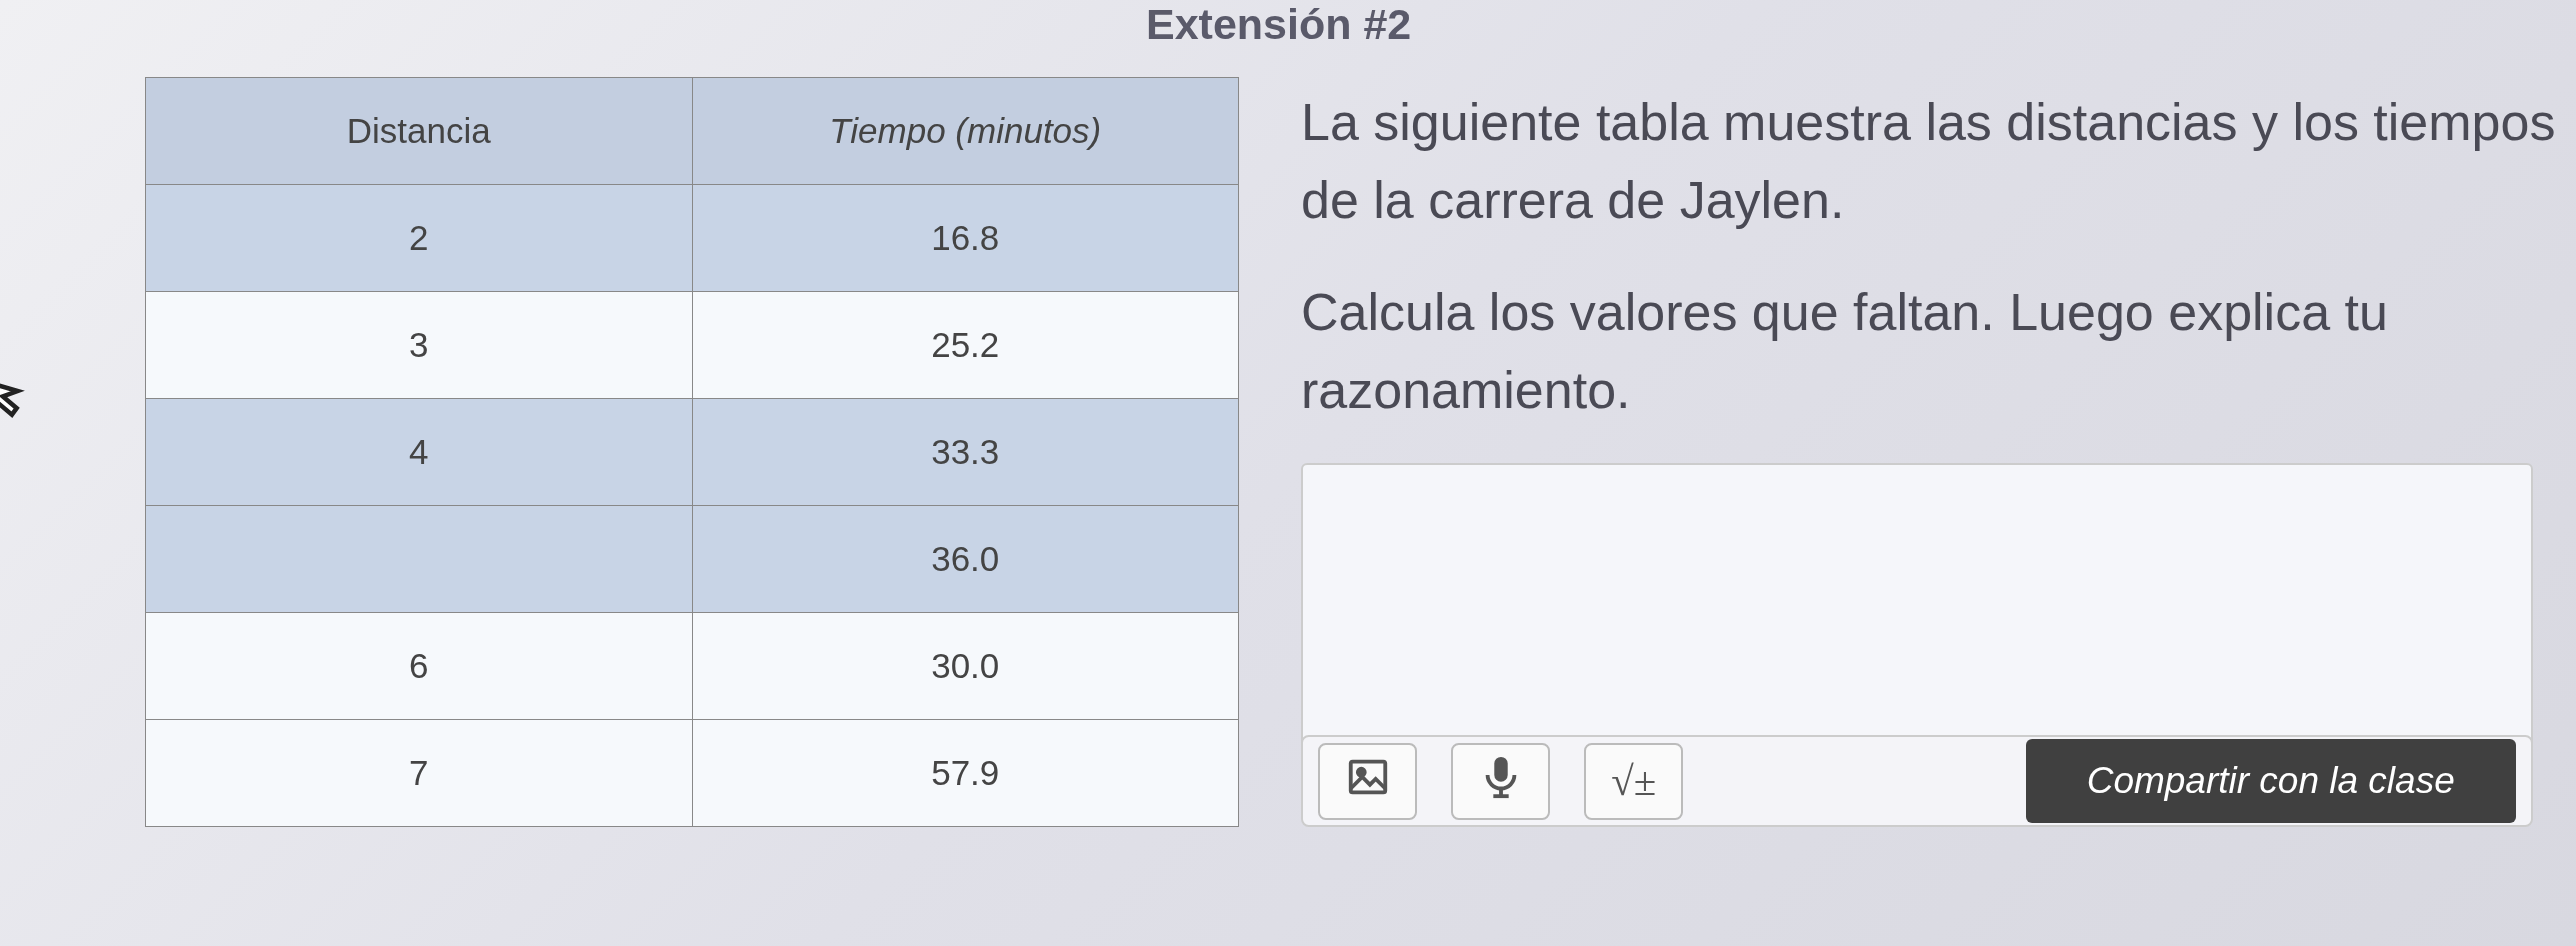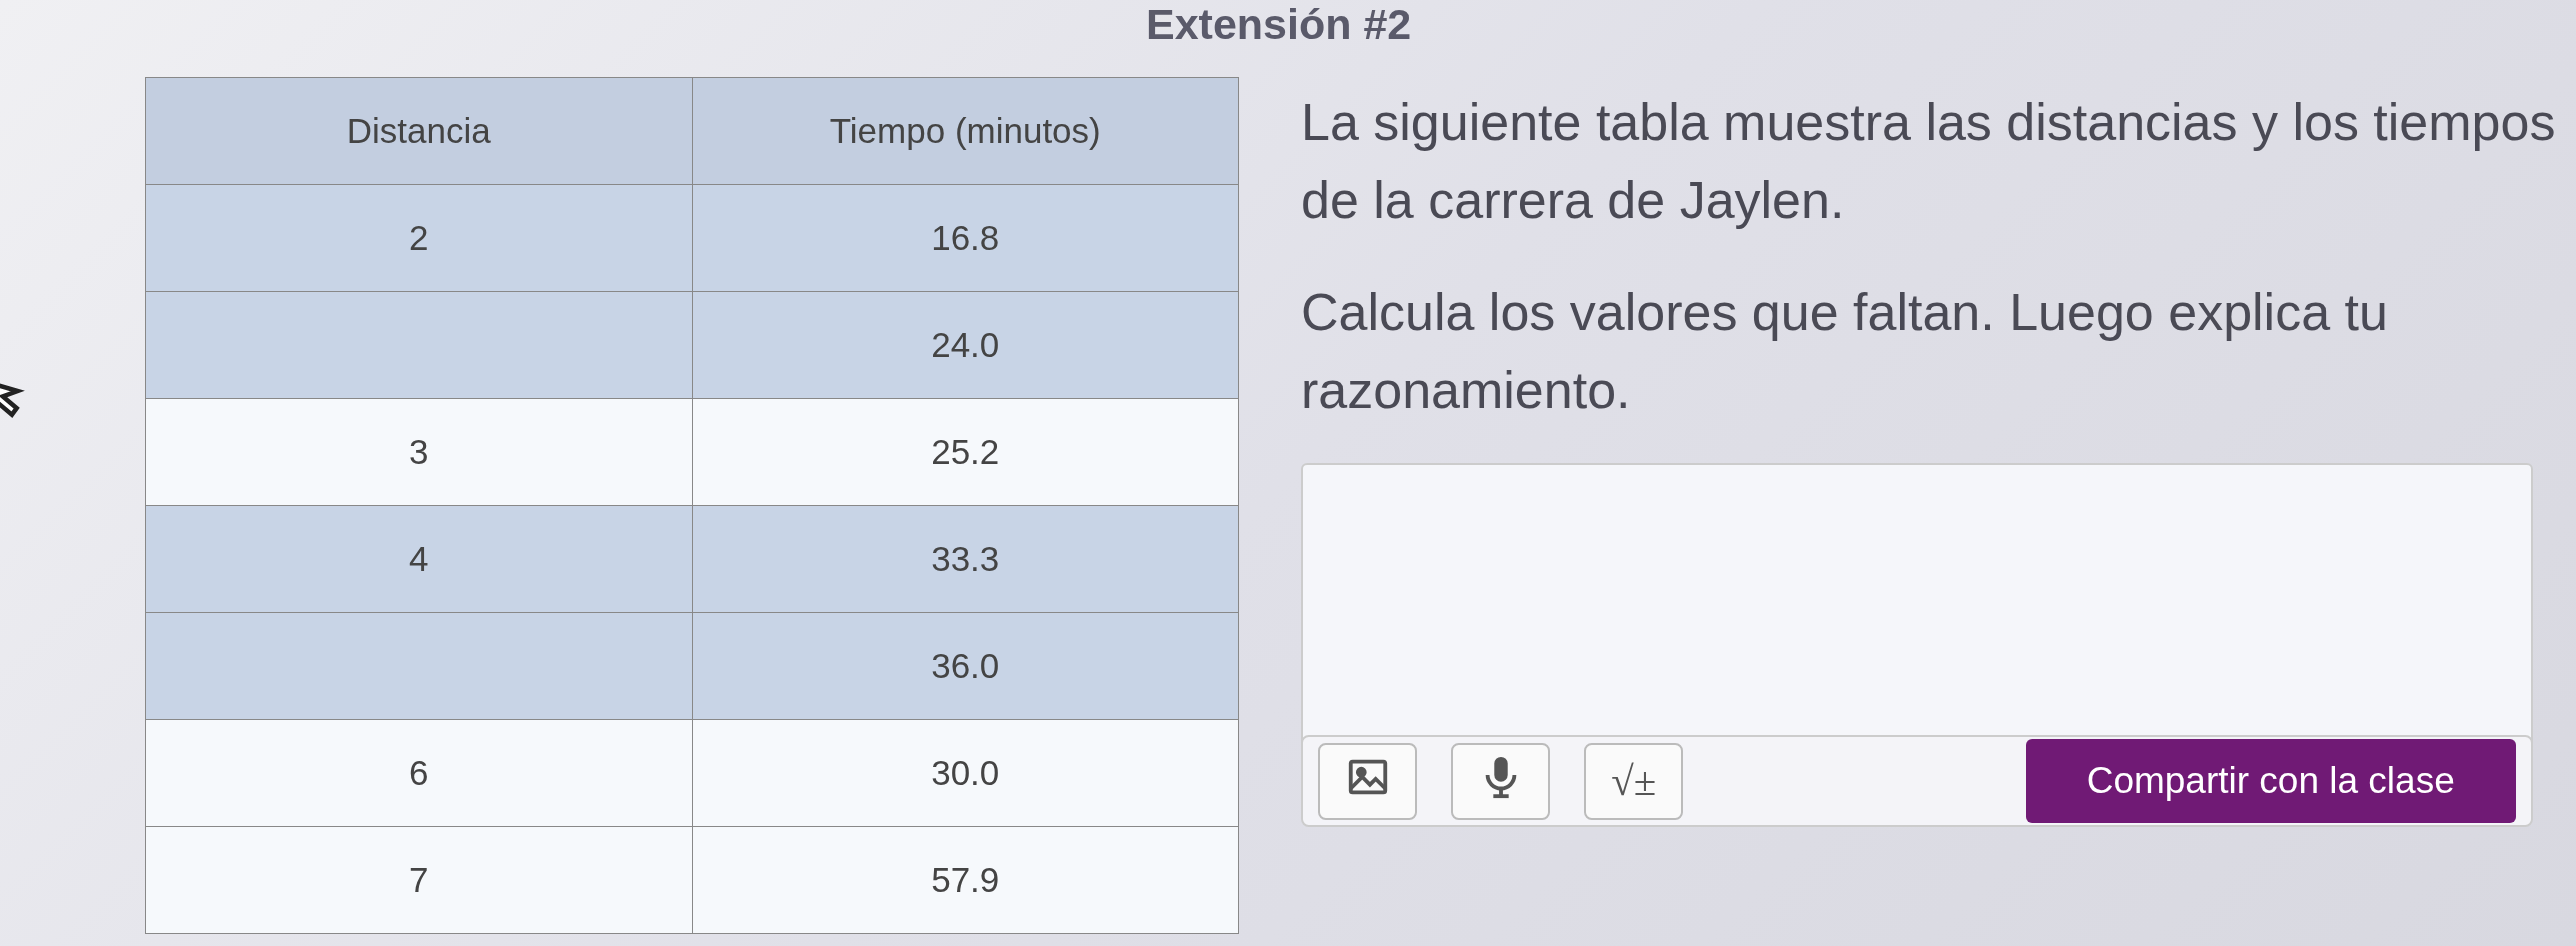--- a/index.html
+++ b/index.html
@@ -49,20 +49,21 @@
     }
     .table th {
       background: #c3cee0;
       font-weight: 400;
     }
     .table .col-dist {
       width: 50%;
     }
     .table .col-time {
       width: 50%;
+      font-style: italic;
     }
     .row-odd td {
       background: #c8d4e6;
     }
     .row-even td {
       background: #f6f9fc;
     }
     .right-panel {
       position: absolute;
       top: 83px;
@@ -105,29 +106,30 @@
     }
     .math-symbol {
       font-family: "Times New Roman", serif;
       font-size: 41px;
       color: #555;
     }
     .share-btn {
       margin-left: auto;
       width: 490px;
       height: 84px;
-      background: #701a75;
+      background: #404040;
       color: #fff;
       border: none;
       border-radius: 6.1px;
       font-size: 37px;
       display: flex;
       align-items: center;
       justify-content: center;
       cursor: pointer;
+      font-style: italic;
     }
     .toolbar-wrap {
       position: absolute;
       top: 735px;
       left: 1301px;
       width: 1232px;
       height: 92px;
       display: flex;
       align-items: center;
       gap: 34px;
@@ -162,24 +164,20 @@
     <thead>
       <tr>
         <th class="col-dist">Distancia</th>
         <th class="col-time">Tiempo (minutos)</th>
       </tr>
     </thead>
     <tbody>
       <tr class="row-odd">
         <td>2</td>
         <td>16.8</td>
-      </tr>
-      <tr class="row-odd">
-        <td></td>
-        <td>24.0</td>
       </tr>
       <tr class="row-even">
         <td>3</td>
         <td>25.2</td>
       </tr>
       <tr class="row-odd">
         <td>4</td>
         <td>33.3</td>
       </tr>
       <tr class="row-odd">

